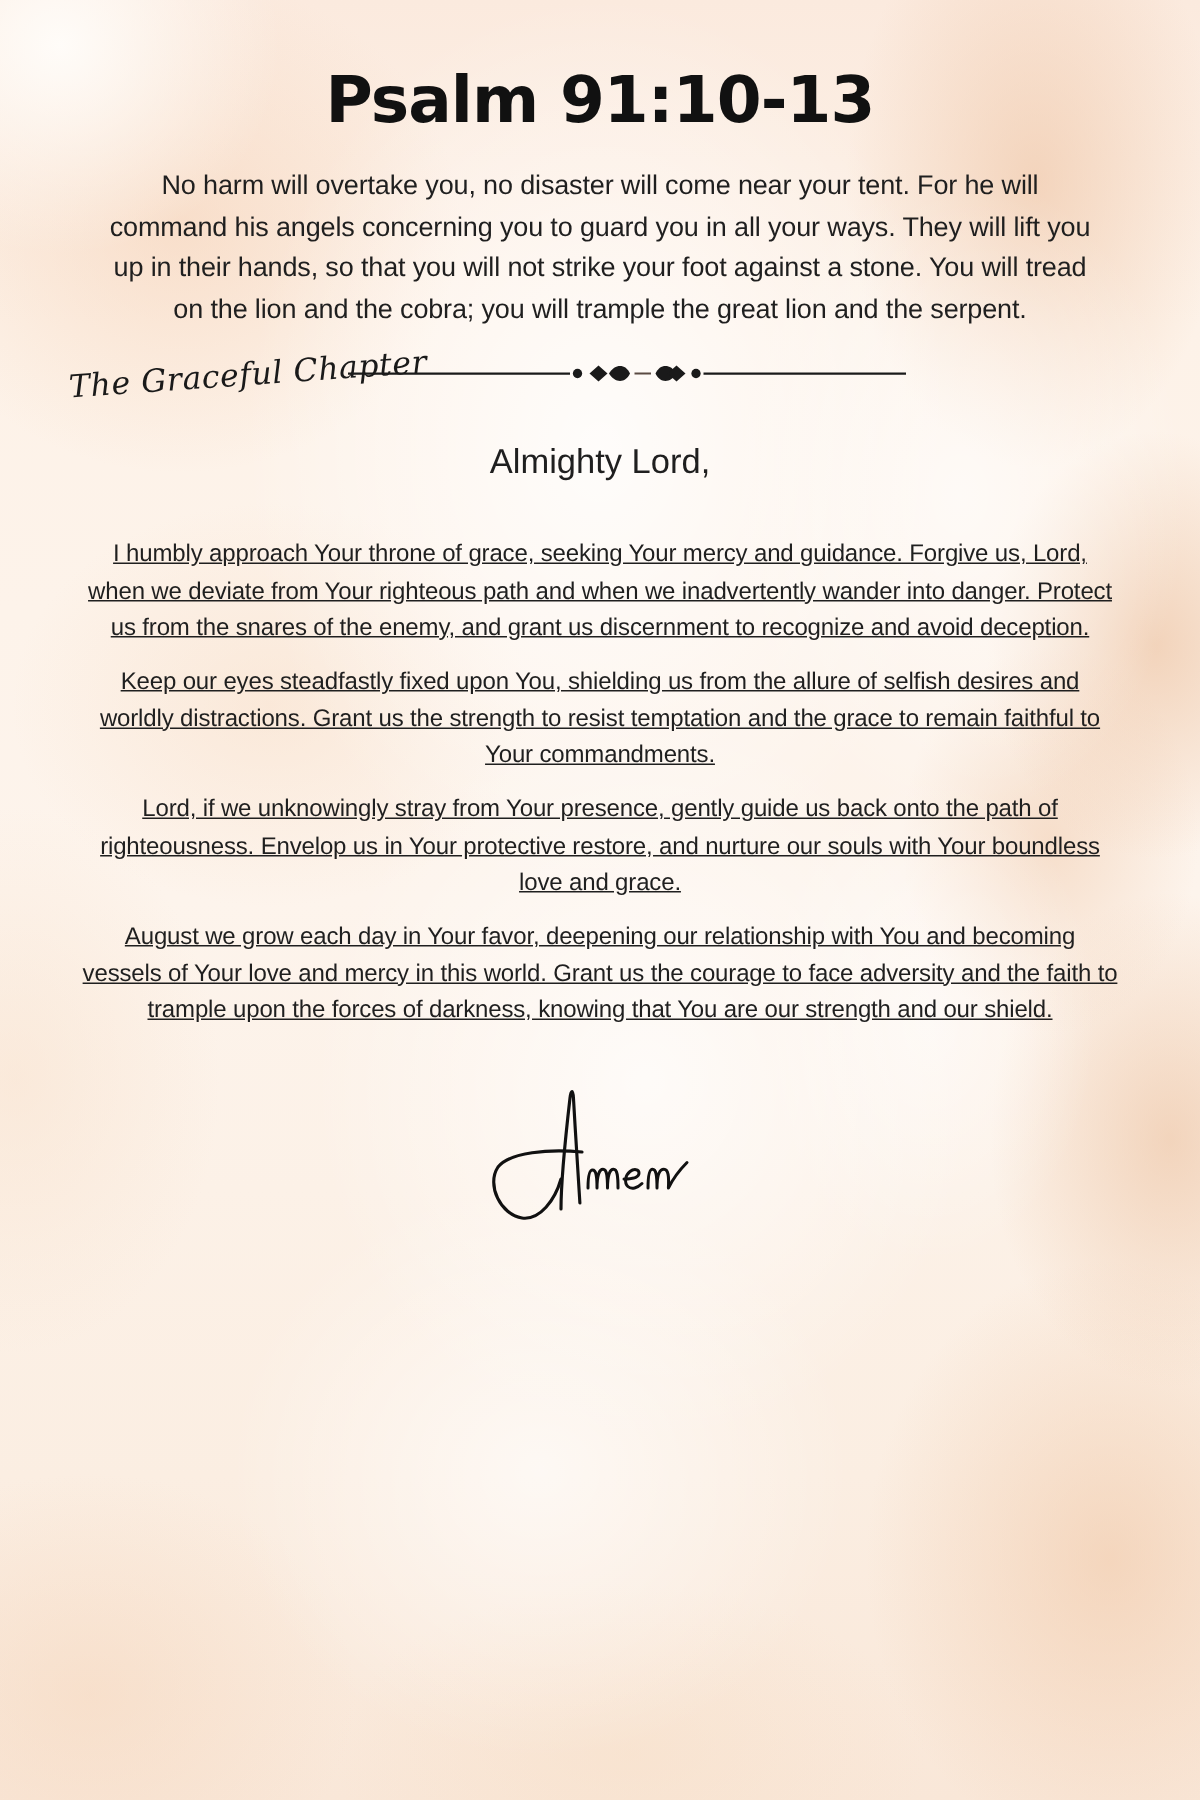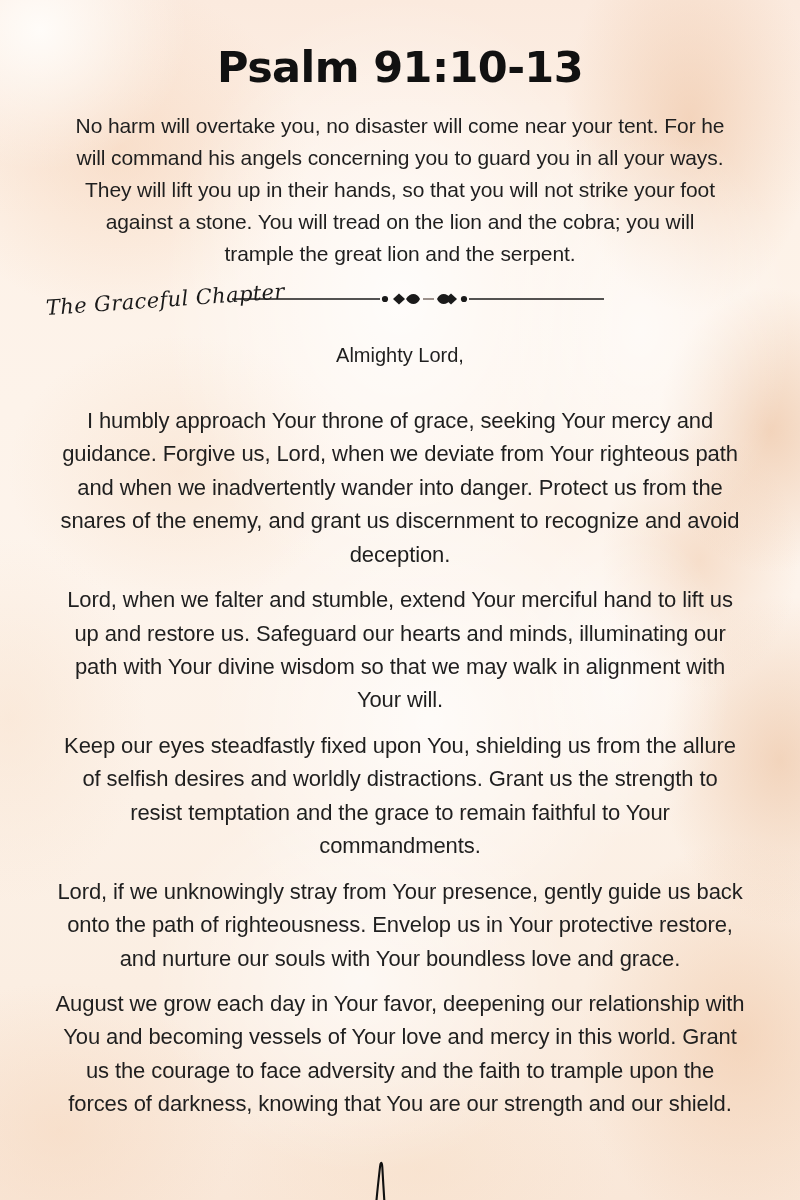--- a/index.html
+++ b/index.html
@@ -88,21 +88,21 @@
     line-height: 1.08;
   }
 
   .scripture-block {
     margin: 20px auto 0;
     width: 655px;
   }
 
   .scripture-text {
     margin: 0;
-    font-size: 21px;
+    font-size: 18px;
     line-height: 1.52;
     color: #1f1f1f;
     letter-spacing: -0.1px;
   }
 
   
   #divider-row {
     position: relative;
     height: 56px;
     margin-top: 10px;
@@ -132,36 +132,37 @@
     align-items: center;
     justify-content: center;
   }
 
   #ornament-divider svg {
     display: block;
   }
 
   #salutation {
     margin: 4px 0 0;
-    font-size: 20px;
+    font-size: 23px;
     line-height: 1.5;
     color: #1f1f1f;
   }
 
   .prayer-block {
     width: 690px;
     margin: 0 auto;
   }
 
   .prayer-para {
     margin: 12px 0 0;
-    font-size: 22px;
+    font-size: 16px;
     line-height: 1.52;
     color: #1f1f1f;
     letter-spacing: -0.1px;
+    text-decoration: underline;
   }
 
   .prayer-para.first {
     margin-top: 34px;
   }
 
   #amen-wrap {
     margin-top: 36px;
     display: flex;
     justify-content: center;
@@ -212,21 +213,20 @@
 
           <line x1="239" y1="10" x2="374" y2="10" stroke="#1a1a1a" stroke-width="1.5"></line>
         </svg>
       </div>
     </div>
 
     <p id="salutation">Almighty Lord,</p>
 
     <div class="prayer-block">
       <p class="prayer-para first">I humbly approach Your throne of grace, seeking Your mercy and guidance. Forgive us, Lord, when we deviate from Your righteous path and when we inadvertently wander into danger. Protect us from the snares of the enemy, and grant us discernment to recognize and avoid deception.</p>
-      <p class="prayer-para">Lord, when we falter and stumble, extend Your merciful hand to lift us up and restore us. Safeguard our hearts and minds, illuminating our path with Your divine wisdom so that we may walk in alignment with Your will.</p>
       <p class="prayer-para">Keep our eyes steadfastly fixed upon You, shielding us from the allure of selfish desires and worldly distractions. Grant us the strength to resist temptation and the grace to remain faithful to Your commandments.</p>
       <p class="prayer-para">Lord, if we unknowingly stray from Your presence, gently guide us back onto the path of righteousness. Envelop us in Your protective restore, and nurture our souls with Your boundless love and grace.</p>
       <p class="prayer-para">August we grow each day in Your favor, deepening our relationship with You and becoming vessels of Your love and mercy in this world. Grant us the courage to face adversity and the faith to trample upon the forces of darkness, knowing that You are our strength and our shield.</p>
     </div>
 
     <div id="amen-wrap">
       <div id="amen-signature">
         <svg width="200" height="96" viewBox="0 0 200 96" aria-hidden="true">
           <g fill="none" stroke="#111111" stroke-linecap="round" stroke-linejoin="round">
 

